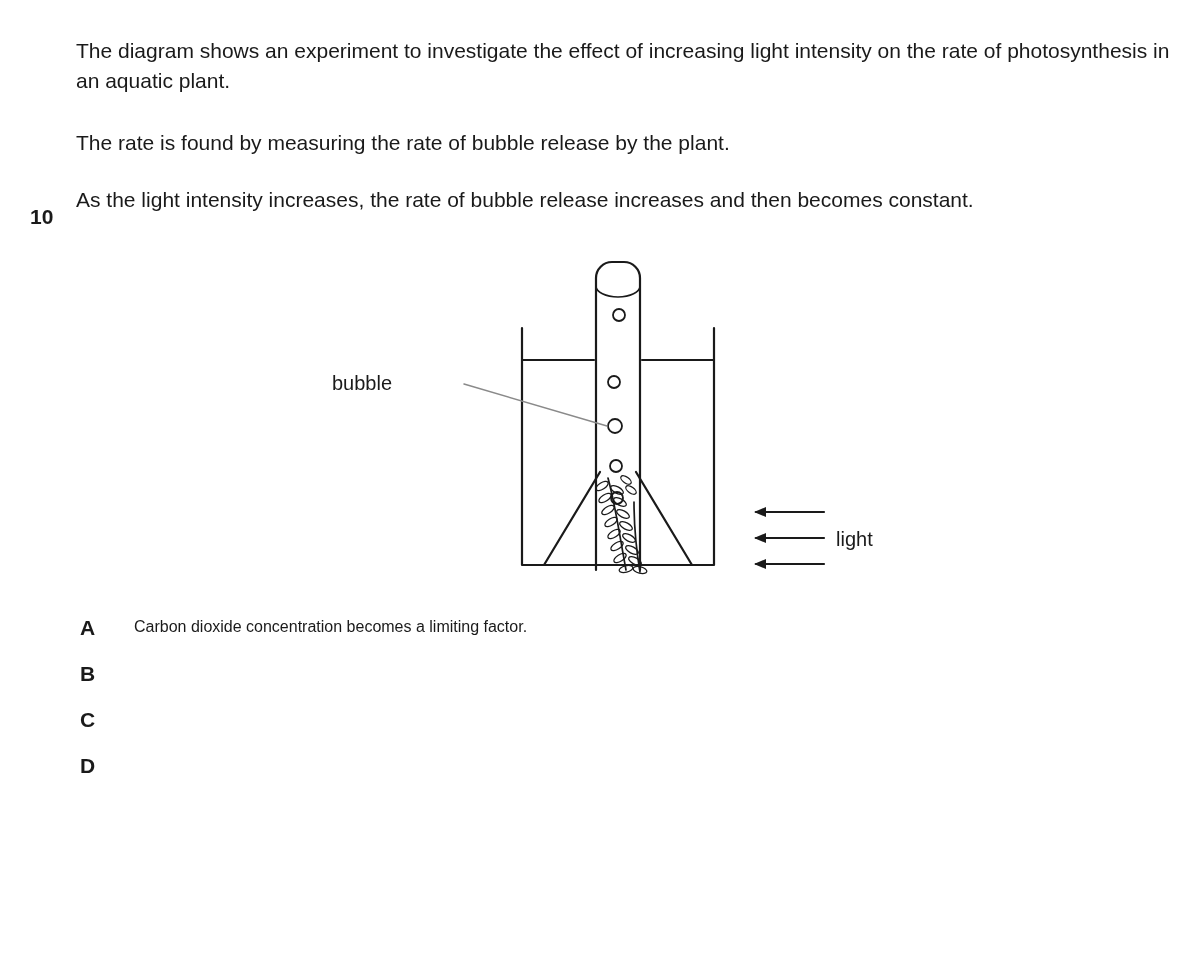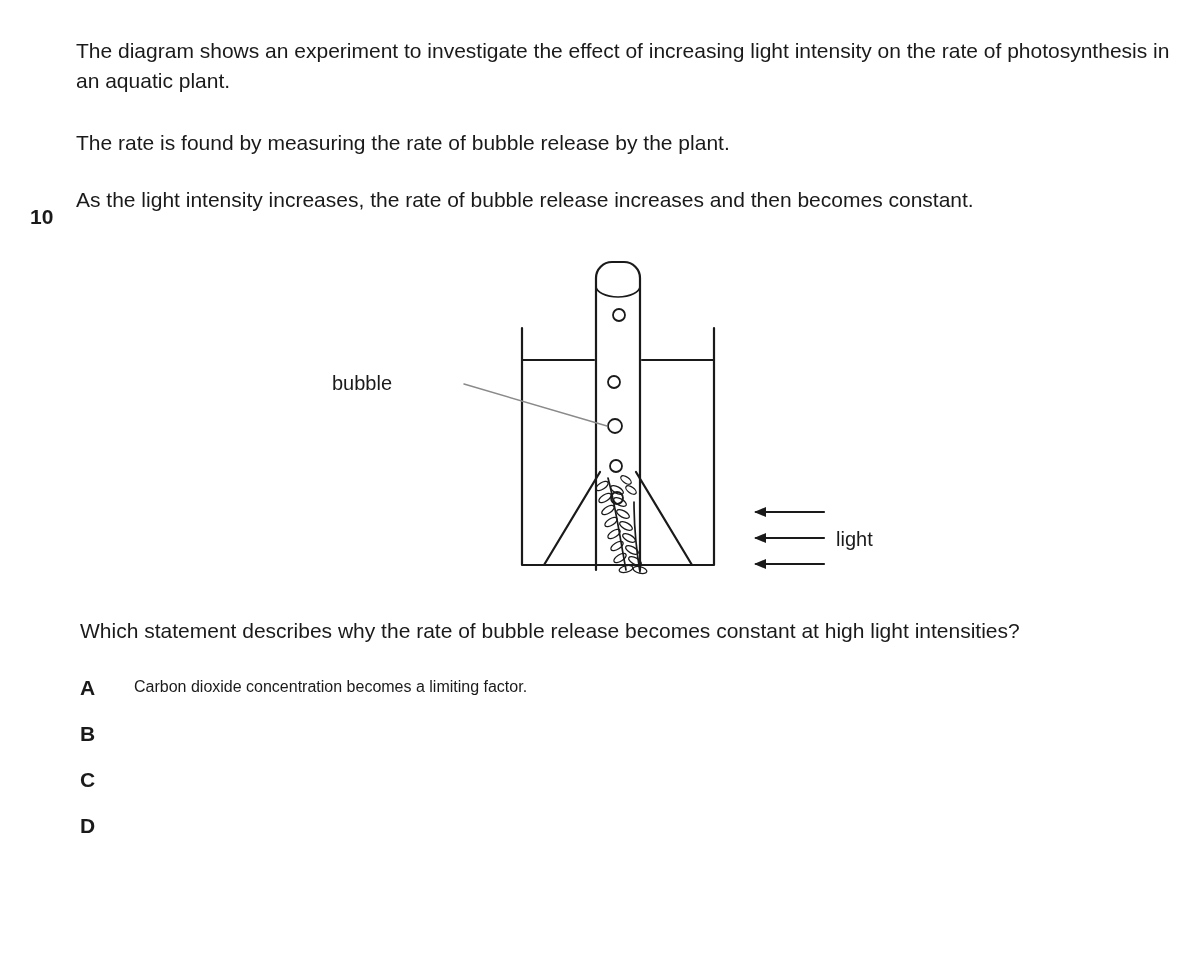--- a/index.html
+++ b/index.html
@@ -168,21 +168,20 @@
           <polygon points="450,324 462,319 462,329" fill="#1a1a1a" stroke="none"></polygon>
         </g>
       </g>
 
       <text class="label-text" x="28" y="150">bubble</text>
       <text class="label-text" x="532" y="306">light</text>
     </svg>
   </div>
 
   <div class="lower">
-    <p class="lower-q">Which statement describes why the rate of bubble release becomes constant at high light intensities?</p>
 
     <ul class="options">
       <li class="option">
         <span class="option-letter">A</span>
         <span class="option-text">Carbon dioxide concentration becomes a limiting factor.</span>
       </li>
       <li class="option">
         <span class="option-letter">B</span>
       </li>
       <li class="option">

